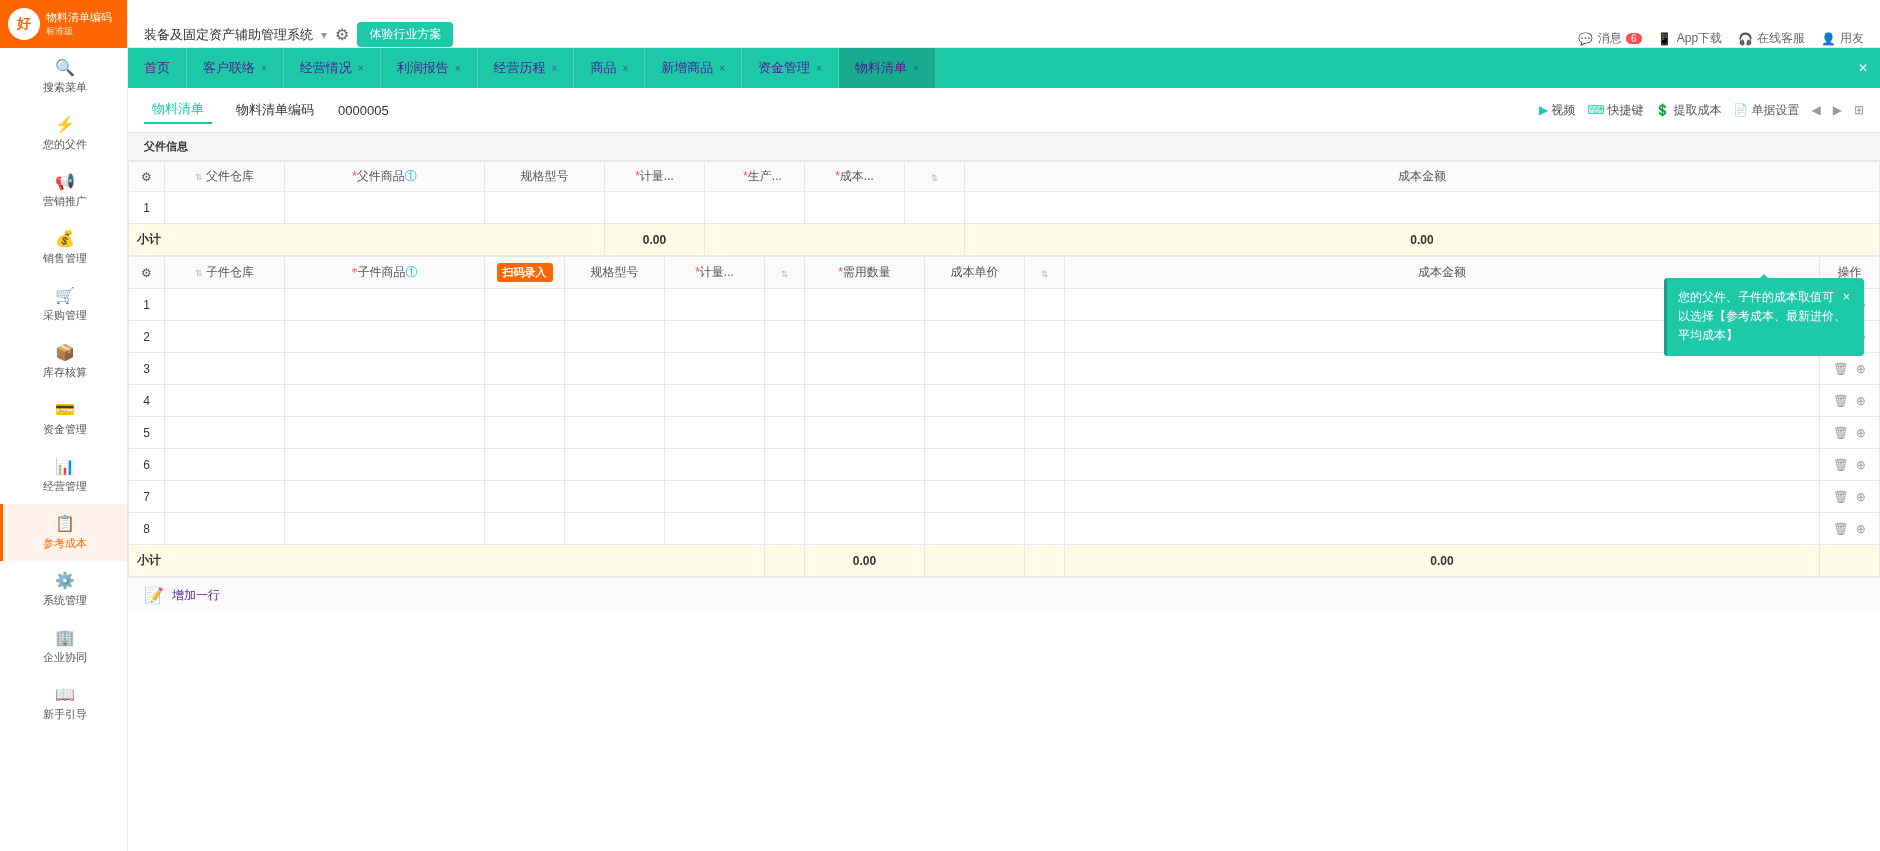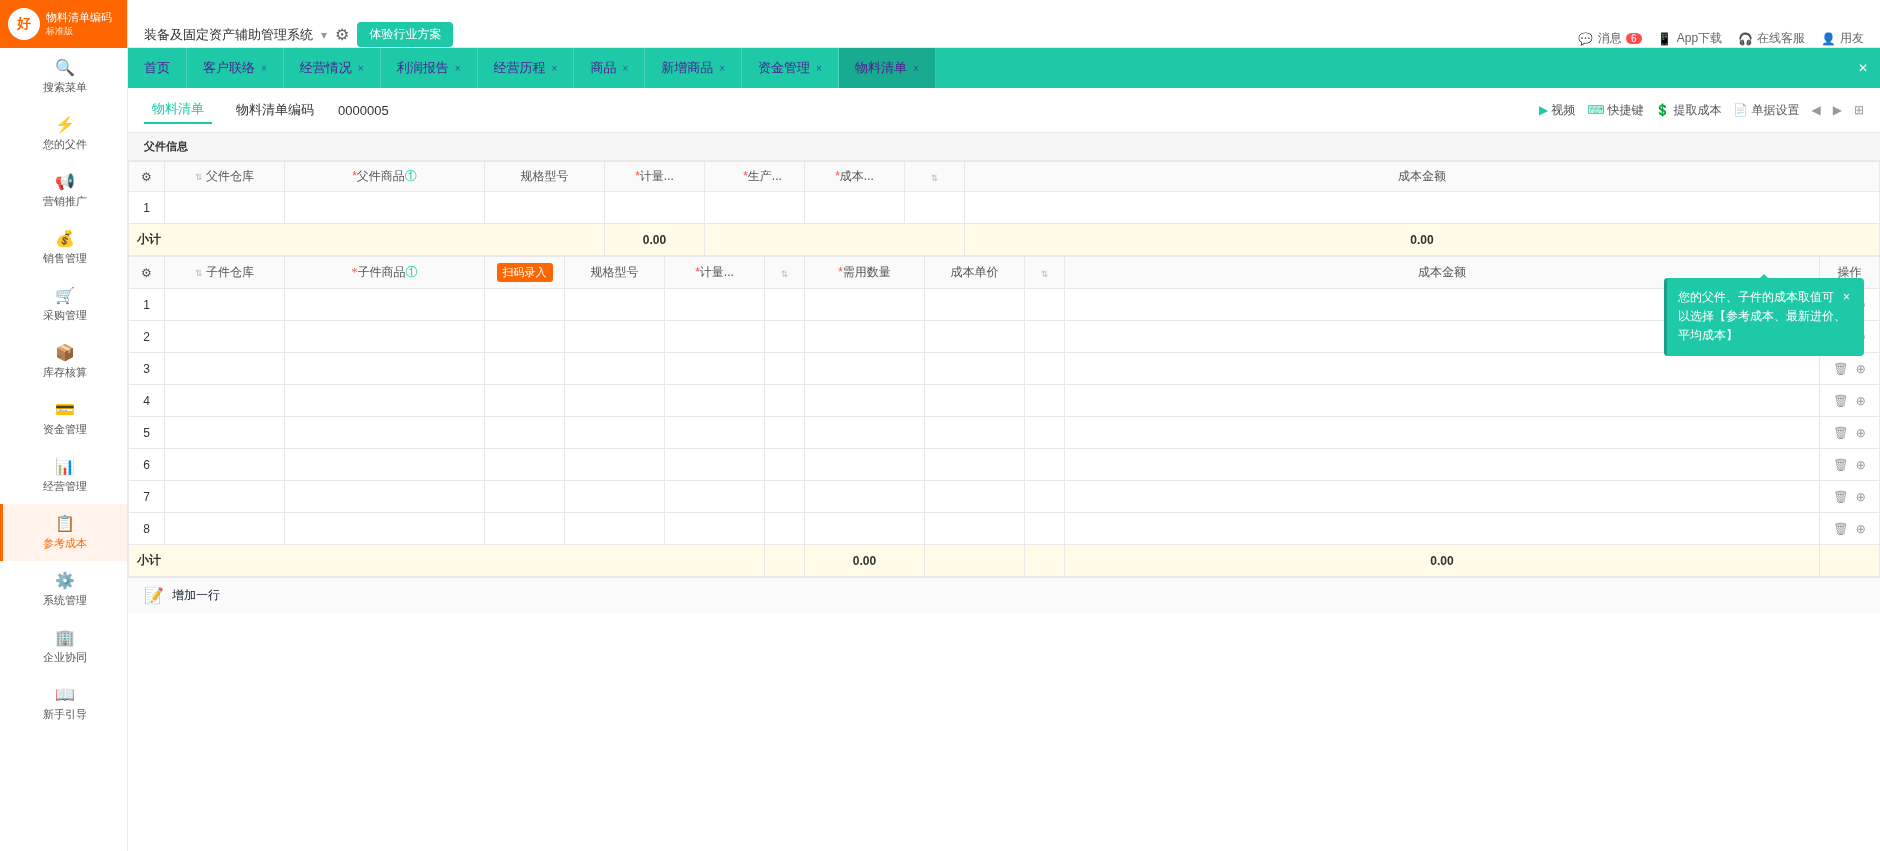--- a/index.html
+++ b/index.html
@@ -450,21 +450,21 @@
         </tbody>
       </table>
 
 
       <table class="data-table">
         <thead>
           <tr>
             <th class="settings-col"><span>⚙</span></th>
             <th style="width:120px;"><span class="sort-arrows">⇅</span> 子件仓库</th>
             <th style="width:200px;font-family:Liberation Serif, serif;"><span class="required">*</span>子件商品<span style="color:#1ec9a8;">①</span></th>
-            <th style="width:80px;">
+            <th style="width:80px;font-weight:bold;">
               <span class="scan-btn">扫码录入</span>
             </th>
             <th style="width:100px;">规格型号</th>
             <th style="width:100px;"><span class="required">*</span>计量...</th>
             <th style="width:40px;"><span class="sort-arrows">⇅</span></th>
             <th style="width:120px;"><span class="required">*</span>需用数量</th>
             <th style="width:100px;">成本单价</th>
             <th style="width:40px;"><span class="sort-arrows">⇅</span></th>
             <th style="min-width:200px;">成本金额</th>
             <th class="action-col">操作</th>
@@ -614,18 +614,18 @@
             <td></td>
             <td></td>
             <td style="font-weight:bold;text-align:center;">0.00</td>
             <td></td>
           </tr>
         </tbody>
       </table>
 
       <div class="bottom-bar">
         <span style="color:#1ec9a8;font-size:16px;">📝</span>
-        <span style="color:#0f172a;cursor:pointer;font-size:12px;">增加一行</span>
+        <span style="color:#4c1d95;cursor:pointer;font-size:12px;">增加一行</span>
       </div>
 
     </div>
   </div>
 </div>
 
 </body></html>

